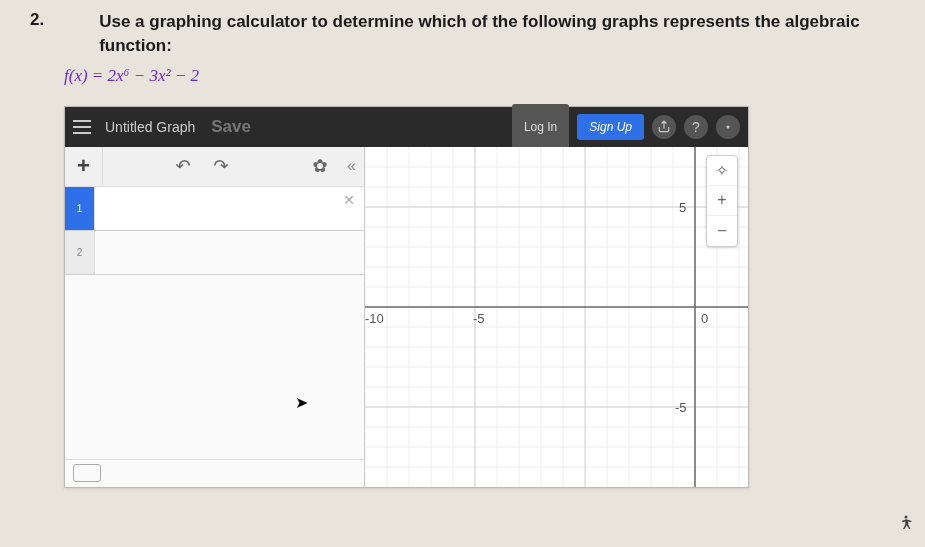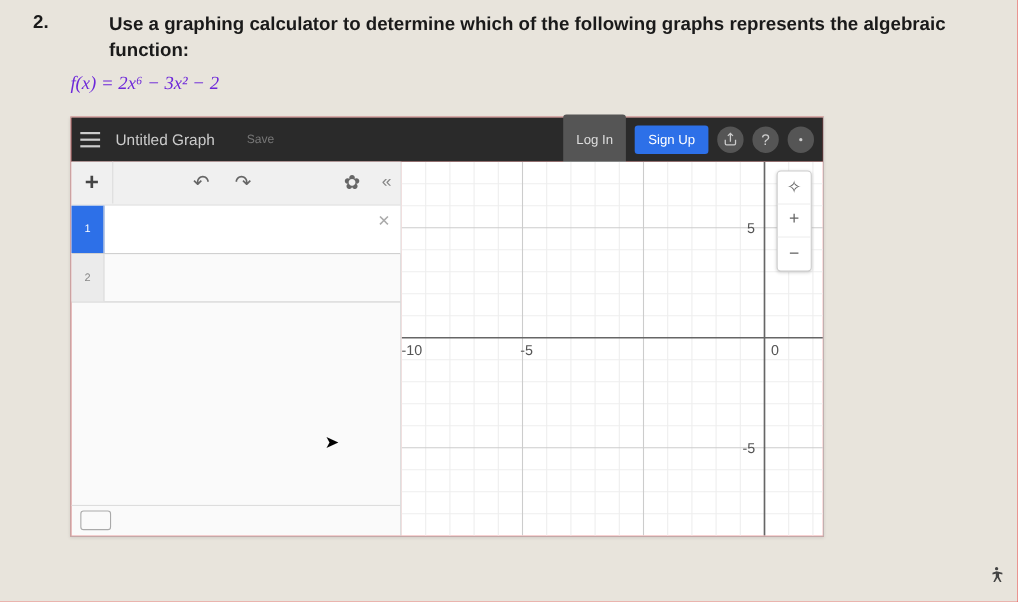--- a/index.html
+++ b/index.html
@@ -36,21 +36,21 @@
       margin-left: 34px;
       margin-bottom: 20px;
       font-style: italic;
       font-family: 'Times New Roman', serif;
     }
     
     .calculator {
       margin-left: 34px;
       width: 685px;
       border: 1px solid #bbb;
-      background: #ef4444;
+      background: #c4b5fd;
       box-shadow: 0 1px 3px rgba(0,0,0,0.1);
     }
     .calc-header {
       height: 40px;
       background: #2a2a2a;
       display: flex;
       align-items: center;
       padding: 0 8px;
       gap: 8px;
     }
@@ -69,41 +69,43 @@
       background: #ccc;
       width: 18px;
     }
     .doc-title {
       color: #ccc;
       font-size: 14px;
       flex: 0 0 auto;
     }
     .doc-subtitle {
       color: #777;
-      font-size: 11px;
-      margin-left: 21px;
+      font-size: 17px;
+      margin-left: 8px;
+      font-weight: bold;
     }
     .header-spacer { flex: 1; }
     .login-btn {
       background: #555;
       color: #ddd;
       border: none;
       padding: 16px 12px;
       font-size: 12px;
       border-radius: 3px;
       cursor: pointer;
     }
     .signup-btn {
       background: #2d70e8;
       color: #fff;
       border: none;
       padding: 6px 12px;
       font-size: 12px;
       border-radius: 3px;
       cursor: pointer;
+      font-style: italic;
     }
     .hdr-icon {
       width: 24px;
       height: 24px;
       border-radius: 50%;
       display: flex;
       align-items: center;
       justify-content: center;
       color: #ccc;
       cursor: pointer;

